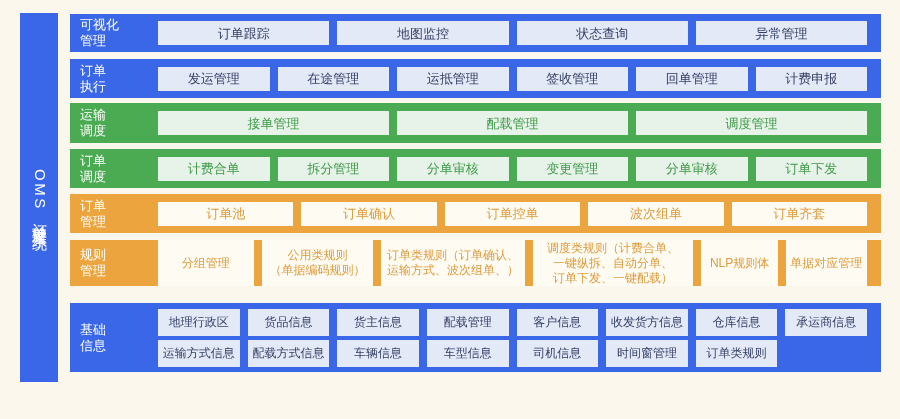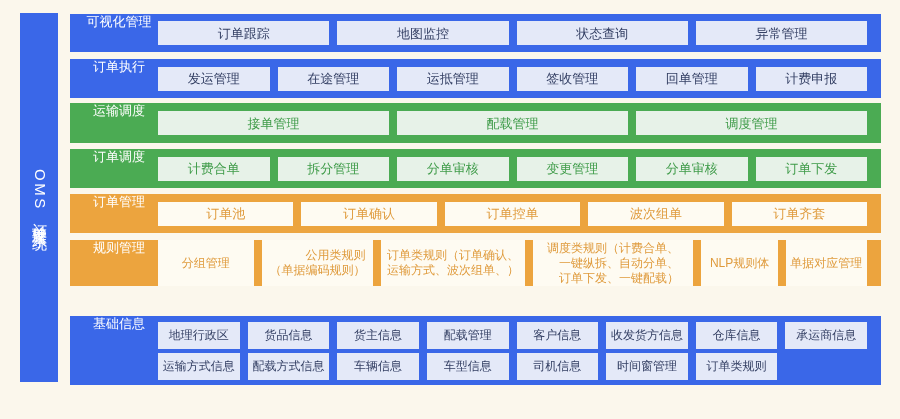--- a/index.html
+++ b/index.html
@@ -25,44 +25,44 @@
 
   
   .rows{position:absolute;left:70px;top:14px;width:811px;display:flex;flex-direction:column;}
   .band{display:flex;align-items:stretch;box-sizing:border-box;}
   .row-1{height:38px;margin-top:0;}
   .row-2{height:39px;margin-top:7px;}
   .row-3{height:40px;margin-top:5px;}
   .row-4{height:39px;margin-top:6px;}
   .row-5{height:39px;margin-top:6px;}
   .row-6{height:46px;margin-top:7px;}
-  .row-7{height:69px;margin-top:30px;}
+  .row-7{height:69px;margin-top:17px;}
 
   .theme-blue{background:var(--blue,#3A67E8);}
   .theme-green{background:var(--green,#4BAB53);}
   .theme-orange{background:var(--orange,#ECA43E);}
 
   .band-label{
     width:88px;box-sizing:border-box;padding-left:10px;
-    display:flex;justify-content:center;
+    display:flex;flex-direction:column;justify-content:center;
     color:#fff;font-size:13px;line-height:16px;font-weight:500;border-radius:10px;
   }
   .band-body{
     flex:1;display:flex;align-items:center;gap:8px;
     padding-right:14px;box-sizing:border-box;min-width:0;
   }
   .module-btn{
     flex:1 1 0;height:24px;
     display:flex;align-items:center;justify-content:center;
     font-size:13px;white-space:pre-line;text-align:center;line-height:15px;
     cursor:pointer;user-select:none;
   }
   .theme-blue .module-btn{background:var(--blue-btn-bg,#E4E9F8);color:var(--blue-btn-text,#333F63);}
   .theme-green .module-btn{background:var(--green-btn-bg,#E7F2E8);color:var(--green-btn-text,#3E9B48);}
-  .theme-orange .module-btn{background:var(--orange-btn-bg,#FEFBF2);color:var(--orange-btn-text,#DF9A3B);text-align:right;}
+  .theme-orange .module-btn{background:var(--orange-btn-bg,#FEFBF2);color:var(--orange-btn-text,#DF9A3B);}
 
   
   .row-6 .module-btn{height:46px;font-size:12px;line-height:15px;}
   .row-6 .module-btn:nth-child(1){flex-grow:94;}
   .row-6 .module-btn:nth-child(2){flex-grow:110;}
   .row-6 .module-btn:nth-child(3){flex-grow:141;}
   .row-6 .module-btn:nth-child(4){flex-grow:158;}
   .row-6 .module-btn:nth-child(5){flex-grow:75;}
   .row-6 .module-btn:nth-child(6){flex-grow:80;}
 

